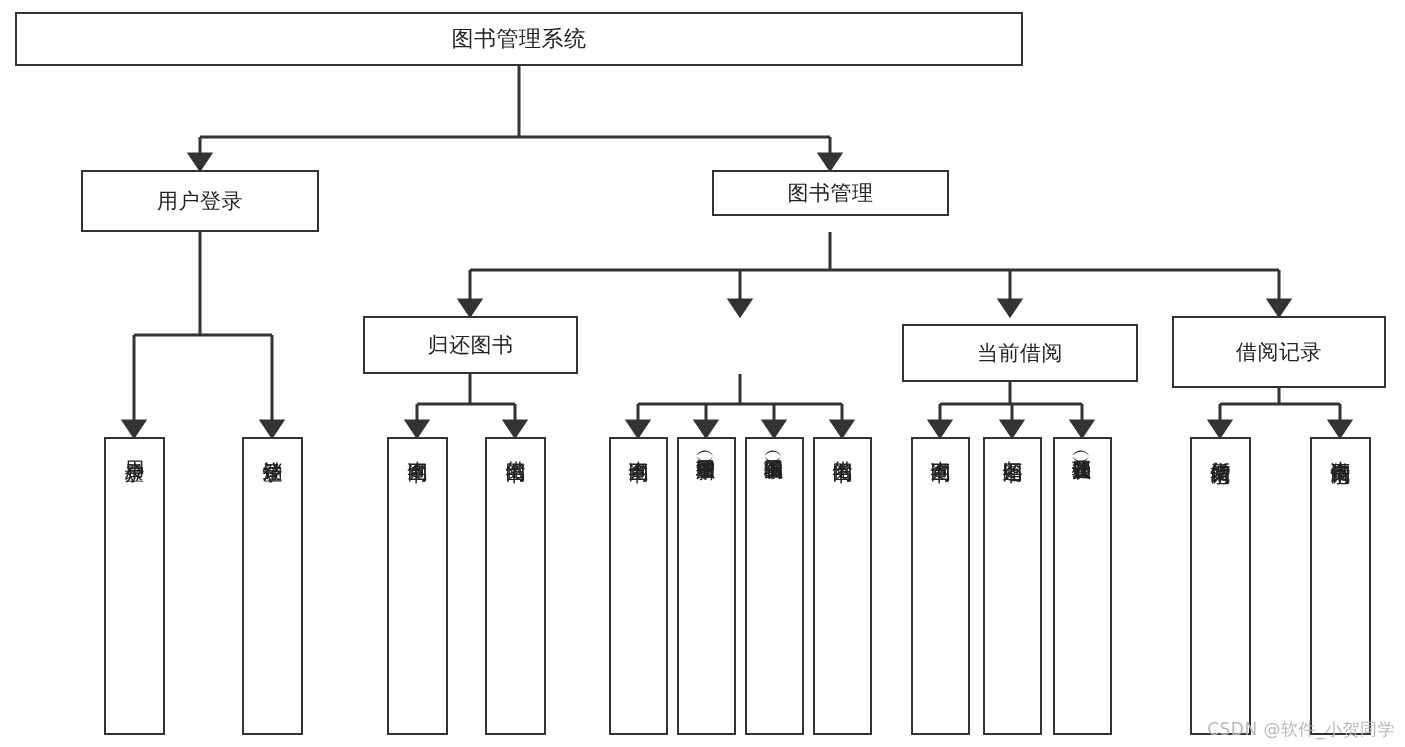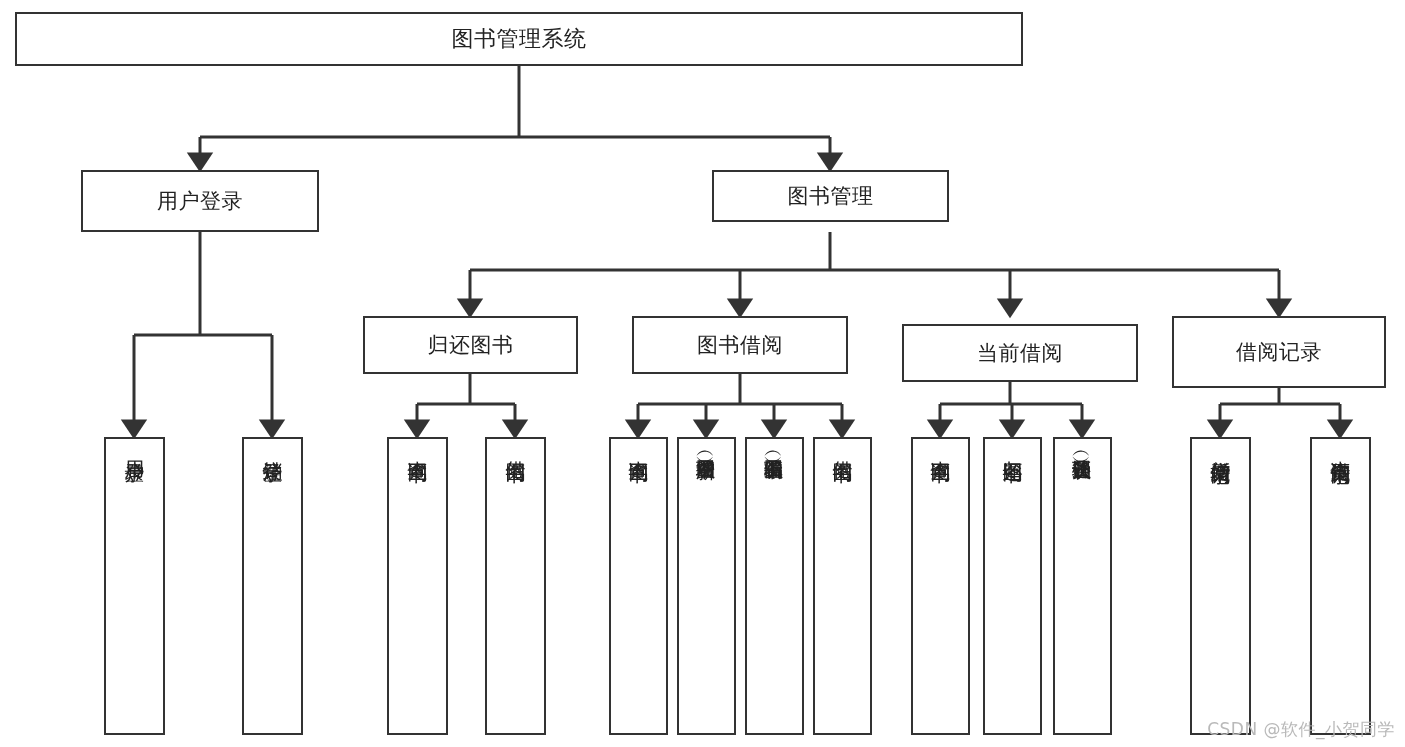--- a/index.html
+++ b/index.html
@@ -135,30 +135,27 @@
     </g>
   </svg>
 
   <div class="node horizontal root" style="left: 15px; top: 12px; width: 1008px; height: 54px;">
     <span class="node-label">图书管理系统</span>
   </div>
 
   <div class="node horizontal" style="left: 81px; top: 170px; width: 238px; height: 62px;">
     <span class="node-label">用户登录</span>
   </div>
-  <div class="node horizontal" style="left: 712px; top: 170px; width: 237px; height: 52px;">
+  <div class="node horizontal" style="left: 712px; top: 170px; width: 237px; height: 46px;">
     <span class="node-label">图书管理</span>
   </div>
 
   <div class="node horizontal" style="left: 363px; top: 316px; width: 215px; height: 58px;">
     <span class="node-label">归还图书</span>
   </div>
-  <div class="node horizontal" style="left: 632px; top: 316px; width: 216px; height: 58px;">
-    <span class="node-label">图书借阅</span>
-  </div>
   <div class="node horizontal" style="left: 902px; top: 324px; width: 236px; height: 58px;">
     <span class="node-label">当前借阅</span>
   </div>
   <div class="node horizontal" style="left: 1172px; top: 316px; width: 214px; height: 72px;">
     <span class="node-label">借阅记录</span>
   </div>
 
   <div class="node vertical" style="left: 104px; top: 437px; width: 61px; height: 298px;">
     <span class="node-label">用户登录</span>
   </div>

